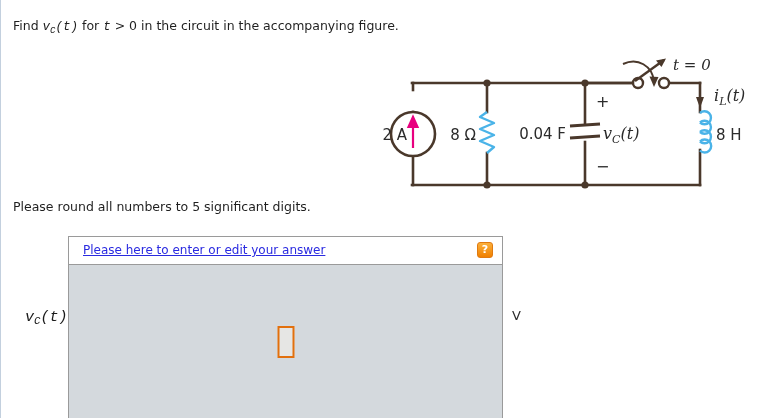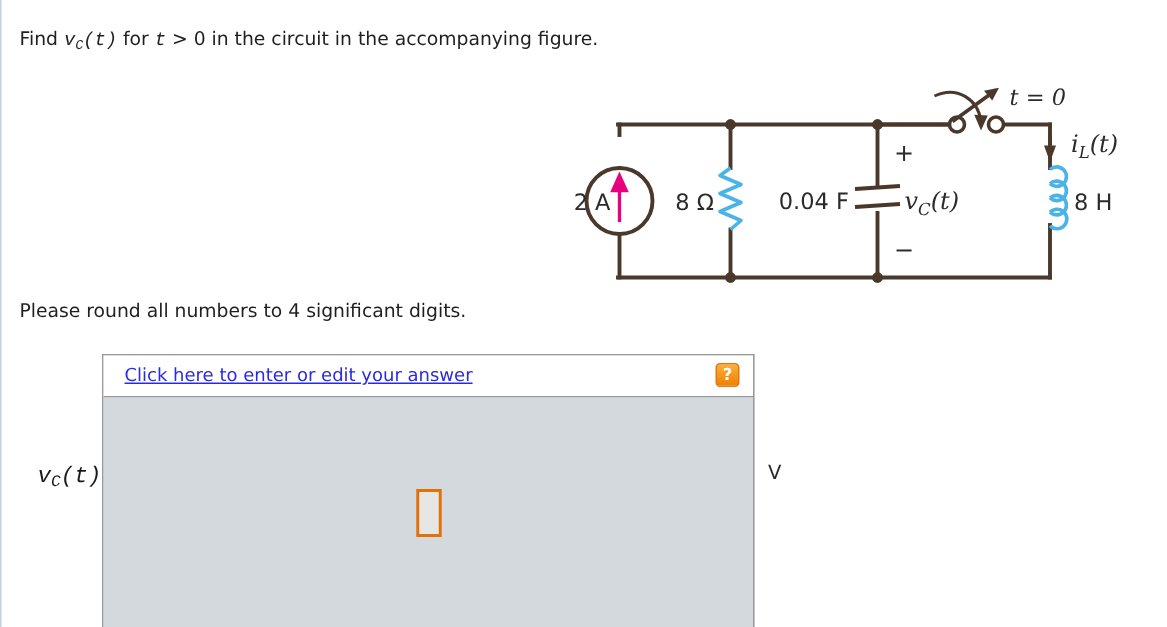--- a/index.html
+++ b/index.html
@@ -226,27 +226,27 @@
     <text x="216" y="57" font-family="DejaVu Sans, Liberation Sans, sans-serif" font-size="16" fill="#2b2b2b">+</text>
 
     <text x="216" y="122" font-family="DejaVu Sans, Liberation Sans, sans-serif" font-size="16" fill="#2b2b2b">−</text>
 
     <text x="223" y="89" font-family="DejaVu Serif, Liberation Serif, serif" font-style="italic" font-size="16" fill="#2b2b2b"><tspan>v</tspan><tspan dy="4" font-size="11">C</tspan><tspan dy="-4">(t)</tspan></text>
 
     <text x="334" y="51" font-family="DejaVu Serif, Liberation Serif, serif" font-style="italic" font-size="16" fill="#2b2b2b"><tspan>i</tspan><tspan dy="4" font-size="11">L</tspan><tspan dy="-4">(t)</tspan></text>
   </svg>
 </div>
 
-<div class="note">Please round all numbers to 4 significant digits.</div>
+<div class="note">Please round all numbers to 5 significant digits.</div>
 
 <div class="answer-label"><span class="mathit">v<span class="sub">C</span></span><span class="mathit">(t)</span> =</div>
 
 <div class="answer-box">
   <div class="answer-header">
-    <a class="answer-link">Click here to enter or edit your answer</a>
+    <a class="answer-link">Please here to enter or edit your answer</a>
     <div class="help-icon">?</div>
   </div>
   <div class="answer-body">
     <div class="answer-input" placeholder=""></div>
   </div>
 </div>
 
 <div class="unit">V</div>
 
 </body></html>

